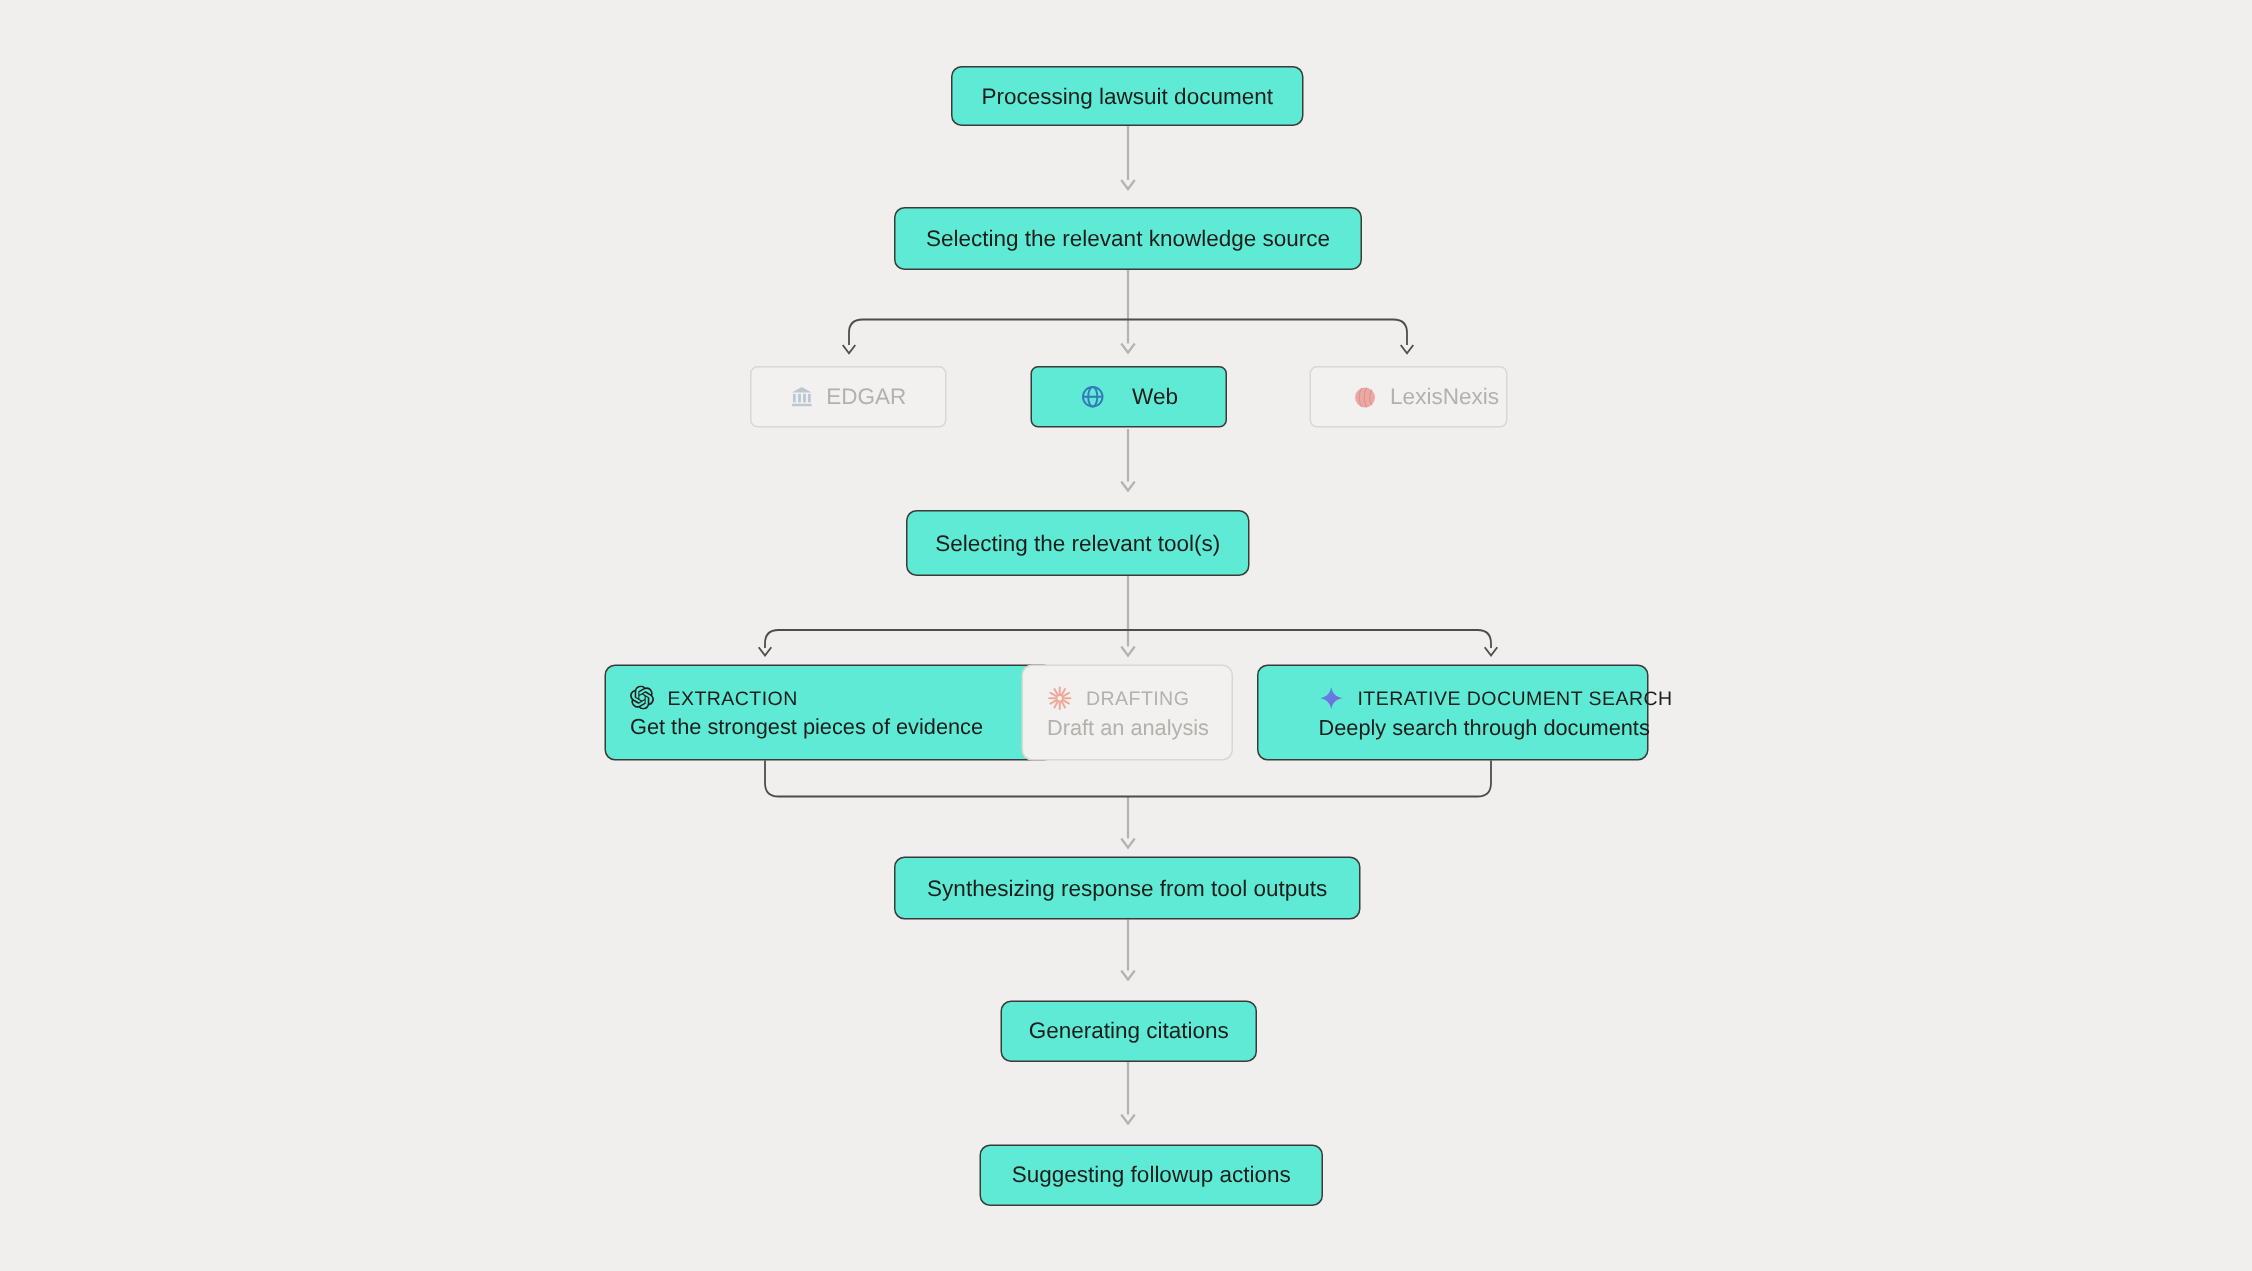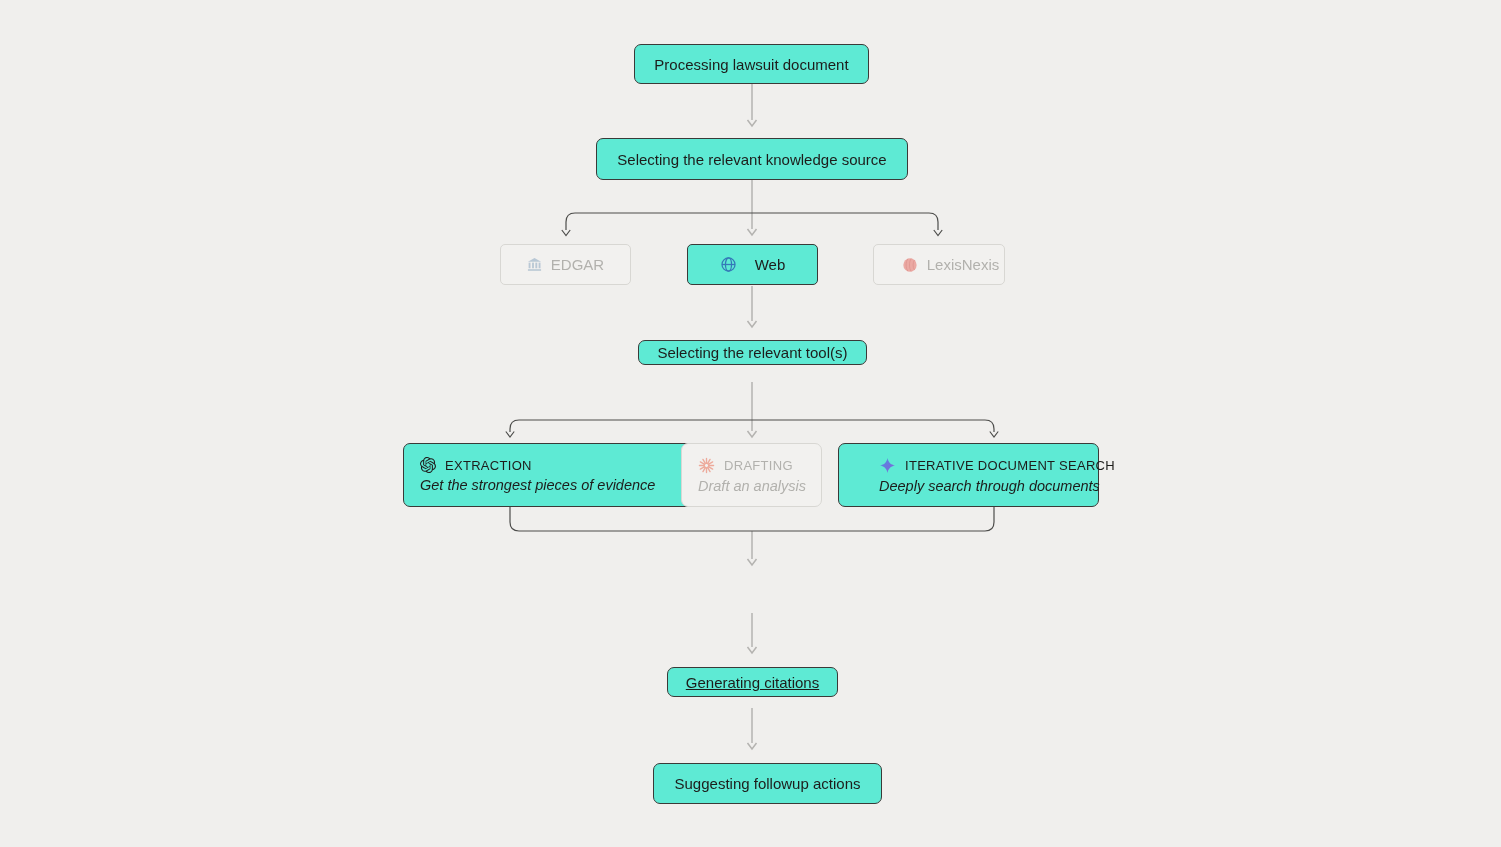--- a/index.html
+++ b/index.html
@@ -31,21 +31,21 @@
   }
   .tool {
     flex-direction:column; align-items:flex-start; justify-content:center;
     padding:0 16px; border-radius:7px;
   }
   .tool-head {
     display:flex; align-items:center; gap:9px;
     font-size:13px; letter-spacing:0.3px;
     margin-bottom:4px;
   }
-  .tool-desc { font-size:14.5px;font-style:italic; }
+  .tool-desc { font-size:14.5px; }
   .icon { display:flex; align-items:center; justify-content:center; flex:0 0 auto; }
 </style>
 </head>
 <body>
 
 <div class="canvas">
 
   <svg class="connectors" width="1501" height="847" viewBox="0 0 1501 847">
     <g stroke="#b4b3b0" stroke-width="1.5" fill="none">
       <path d="M752,84 V120"></path>  
@@ -106,21 +106,21 @@
   <div class="node option ghost" style="left:873px;top:244px;width:132px;height:41px;padding-left:23px;">
     <span class="icon">
       <svg width="16" height="16" viewBox="0 0 24 24">
         <circle cx="12" cy="12" r="10" fill="#eba9a3"></circle>
         <path d="M9,2.6 C5.2,7 5.2,17 9,21.4 M13.8,2.3 C10.4,7 10.4,17 13.8,21.7 M18.8,4.4 C15.9,8.4 15.9,15.6 18.8,19.6" stroke="#dd928c" stroke-width="1.1" fill="none"></path>
       </svg>
     </span>
     <span>LexisNexis</span>
   </div>
 
-  <div class="node" style="left:638px;top:340px;width:229px;height:25px;">Selecting the relevant tool(s)</div>
+  <div class="node" style="left:604px;top:340px;width:229px;height:44px;">Selecting the relevant tool(s)</div>
 
   <div class="node tool" style="left:403px;top:443px;width:300px;height:64px;">
     <div class="tool-head">
       <span class="icon">
         <svg width="16" height="16" viewBox="0 0 24 24" fill="#1f1f1f">
           <path d="M22.2819 9.8211a5.9847 5.9847 0 0 0-.5157-4.9108 6.0462 6.0462 0 0 0-6.5098-2.9A6.0651 6.0651 0 0 0 4.9807 4.1818a5.9847 5.9847 0 0 0-3.9977 2.9 6.0462 6.0462 0 0 0 .7427 7.0966 5.98 5.98 0 0 0 .511 4.9107 6.051 6.051 0 0 0 6.5146 2.9001A5.9847 5.9847 0 0 0 13.2599 24a6.0557 6.0557 0 0 0 5.7718-4.2058 5.9894 5.9894 0 0 0 3.9977-2.9001 6.0557 6.0557 0 0 0-.7475-7.0729zm-9.022 12.6081a4.4755 4.4755 0 0 1-2.8764-1.0408l.1419-.0804 4.7783-2.7582a.7948.7948 0 0 0 .3927-.6813v-6.7369l2.02 1.1686a.071.071 0 0 1 .038.052v5.5826a4.504 4.504 0 0 1-4.4945 4.4944zm-9.6607-4.1254a4.4708 4.4708 0 0 1-.5346-3.0137l.142.0852 4.783 2.7582a.7712.7712 0 0 0 .7806 0l5.8428-3.3685v2.3324a.0804.0804 0 0 1-.0332.0615L9.74 19.9502a4.4992 4.4992 0 0 1-6.1408-1.6464zM2.3408 7.8956a4.485 4.485 0 0 1 2.3655-1.9728V11.6a.7664.7664 0 0 0 .3879.6765l5.8144 3.3543-2.0201 1.1685a.0757.0757 0 0 1-.071 0l-4.8303-2.7865A4.504 4.504 0 0 1 2.3408 7.8956zm16.5963 3.8558L13.1038 8.364 15.1192 7.2a.0757.0757 0 0 1 .071 0l4.8303 2.7913a4.4944 4.4944 0 0 1-.6765 8.1042v-5.6772a.79.79 0 0 0-.407-.667zm2.0107-3.0231l-.142-.0852-4.7735-2.7818a.7759.7759 0 0 0-.7854 0L9.409 9.2297V6.8974a.0662.0662 0 0 1 .0284-.0615l4.8303-2.7866a4.4992 4.4992 0 0 1 6.6802 4.66zM8.3065 12.863l-2.02-1.1638a.0804.0804 0 0 1-.038-.0567V6.0742a4.4992 4.4992 0 0 1 7.3757-3.4537l-.142.0805L8.704 5.459a.7948.7948 0 0 0-.3927.6813zm1.0976-2.3654l2.602-1.4998 2.6069 1.4998v2.9994l-2.5974 1.4997-2.6067-1.4997z"></path>
         </svg>
       </span>
       <span>EXTRACTION</span>
     </div>
@@ -150,18 +150,19 @@
             </linearGradient>
           </defs>
           <path d="M12 1.5 C13.1 7.6 16.4 10.9 22.5 12 C16.4 13.1 13.1 16.4 12 22.5 C10.9 16.4 7.6 13.1 1.5 12 C7.6 10.9 10.9 7.6 12 1.5 Z" fill="url(#sparkleGrad)"></path>
         </svg>
       </span>
       <span>ITERATIVE DOCUMENT SEARCH</span>
     </div>
     <div class="tool-desc">Deeply search through documents</div>
   </div>
 
+  <div class="node" style="left:596px;top:571px;width:311px;height:42px;">Synthesizing response from tool outputs</div>
 
-  <div class="node" style="left:667px;top:667px;width:171px;height:30px;text-decoration:underline;">Generating citations</div>
+  <div class="node" style="left:667px;top:667px;width:171px;height:41px;">Generating citations</div>
 
   <div class="node" style="left:638px;top:763px;width:229px;height:41px;margin-left:15px;">Suggesting followup actions</div>
 
 </div>
 
 </body></html>

